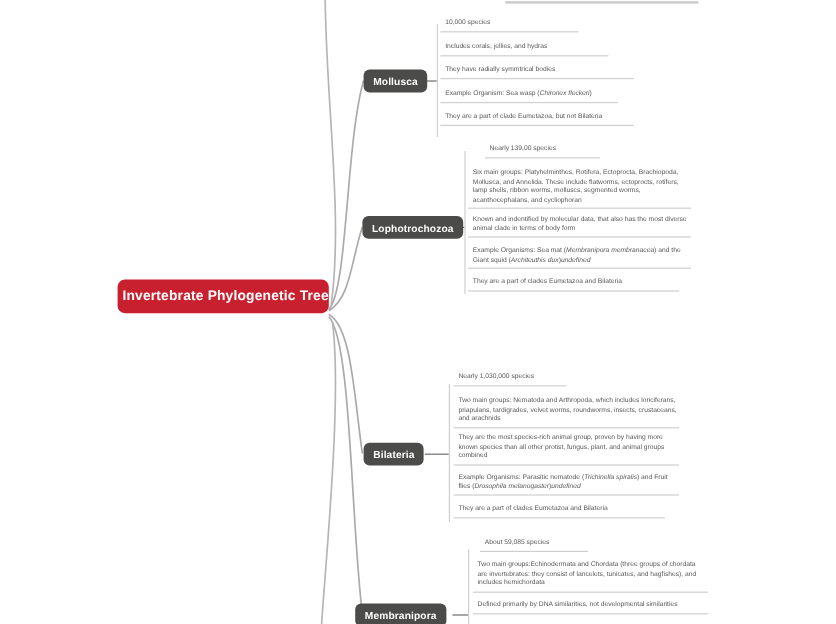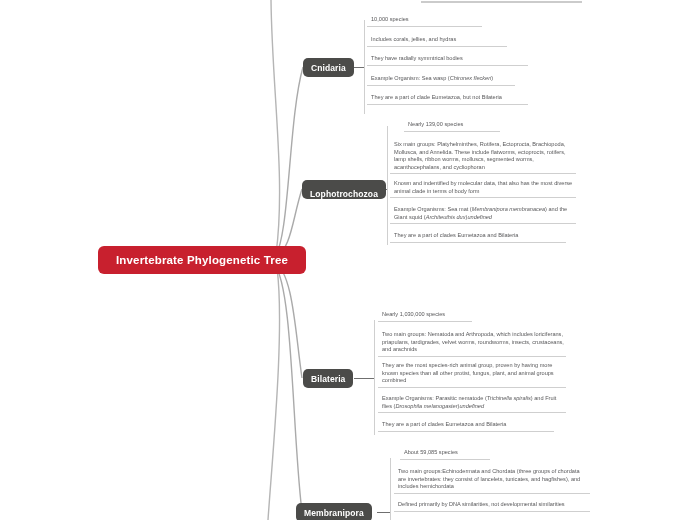--- a/index.html
+++ b/index.html
@@ -25,28 +25,28 @@
     position: absolute;
     left: 0; top: 0;
     width: 697px;
     height: 520px;
     pointer-events: none;
   }
   
   .root-node {
     position: absolute;
     left: 98px;
-    top: 246px;
-    width: 208px;
+    top: 233px;
+    width: 176px;
     height: 28px;
     background: #c8202e;
     border-radius: 6px;
     display: flex;
     align-items: center;
-    justify-content: center;
+    justify-content: flex-end;
     box-sizing: border-box;
     z-index: 6;
   }
   .root-label {
     color: #ffffff;
     font-size: 11.5px;
     font-weight: bold;
     letter-spacing: 0.15px;
     white-space: nowrap;
   }
@@ -126,42 +126,42 @@
     <path d="M277,268 C285,330 272,460 268,520" fill="none" stroke="#b5b5b5" stroke-width="1.4"></path>
   </svg>
 
   <div class="clip-top"></div>
 
   <div class="root-node">
     <span class="root-label">Invertebrate Phylogenetic Tree</span>
   </div>
 
   <div class="clade-node" style="left:303px; top:58px;">
-    <span class="clade-label">Cnidaria</span>
+    <span class="clade-label">Mollusca</span>
   </div>
   <div class="stub" style="left:346px; top:67px; width:18px;"></div>
   <div class="spine" style="left:364px; top:20px; height:94px;"></div>
 
   <div class="subitem" style="left:367px; top:16px; width:115px;">
     <span class="subitem-text">10,000 species</span>
   </div>
   <div class="subitem" style="left:367px; top:36px; width:140px;">
     <span class="subitem-text">Includes corals, jellies, and hydras</span>
   </div>
   <div class="subitem" style="left:367px; top:55px; width:161px;">
     <span class="subitem-text">They have radially symmtrical bodies</span>
   </div>
   <div class="subitem" style="left:367px; top:75px; width:148px;">
     <span class="subitem-text">Example Organism: Sea wasp (<i>Chironex fleckeri</i>)</span>
   </div>
   <div class="subitem" style="left:367px; top:94px; width:161px;">
     <span class="subitem-text">They are a part of clade Eumetazoa, but not Bilateria</span>
   </div>
 
-  <div class="clade-node" style="left:302px; top:180px;align-items:flex-end;">
+  <div class="clade-node" style="left:302px; top:180px;">
     <span class="clade-label">Lophotrochozoa</span>
   </div>
   <div class="stub" style="left:377px; top:189px; width:10px;"></div>
   <div class="spine" style="left:387px; top:126px; height:119px;"></div>
 
   <div class="subitem" style="left:404px; top:121px; width:96px;">
     <span class="subitem-text">Nearly 139,00 species</span>
   </div>
   <div class="subitem" style="left:390px; top:141px; width:186px;">
     <span class="subitem-text">Six main groups: Platyhelminthes, Rotifera, Ectoprocta, Brachiopoda, Mollusca, and Annelida. These include flatworms, ectoprocts, rotifers, lamp shells, ribbon worms, molluscs, segmented worms, acanthocephalans, and cycliophoran</span>

